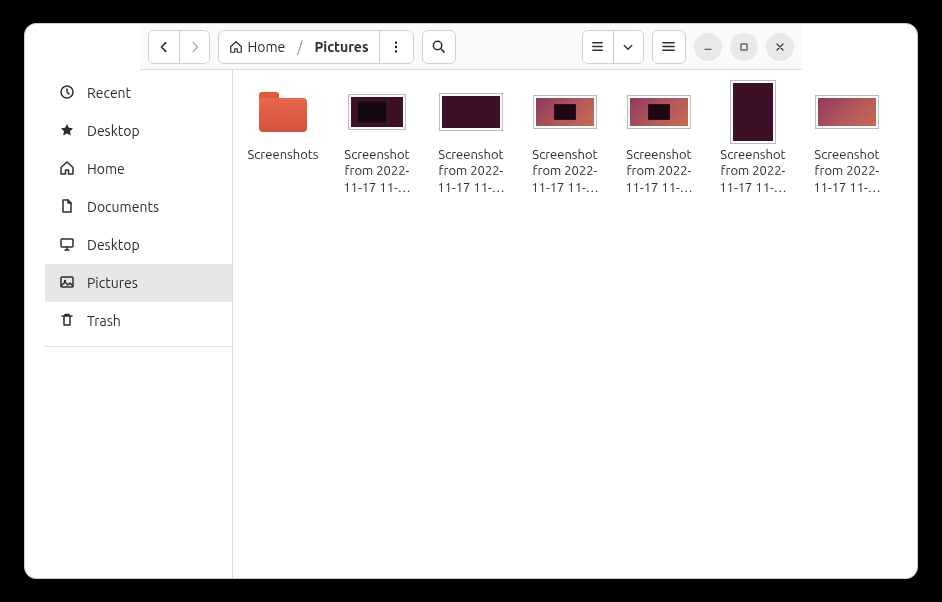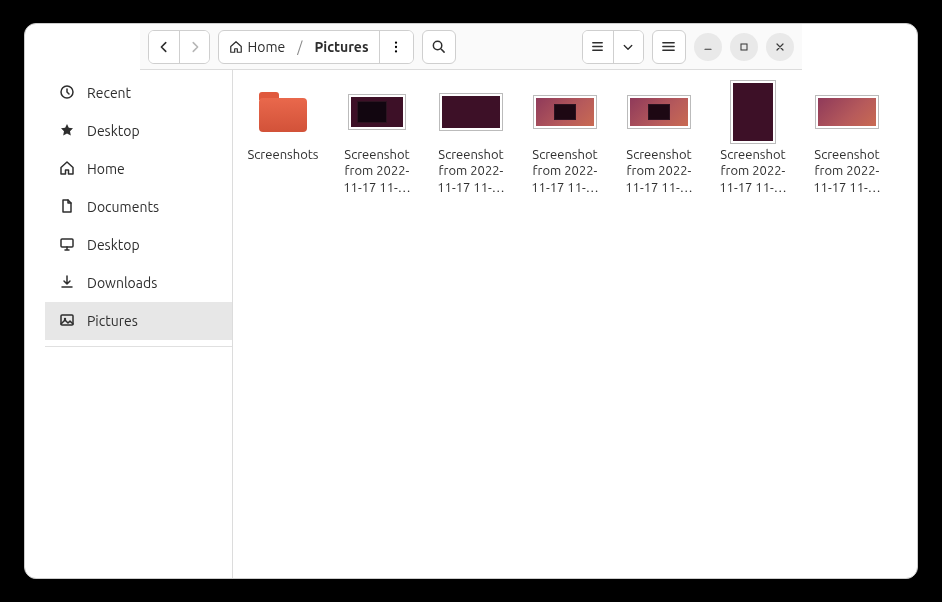--- a/index.html
+++ b/index.html
@@ -355,33 +355,33 @@
             </svg></span>
           <span>Documents</span>
         </div>
         <div class="side-item">
           <span><svg viewBox="0 0 16 16">
               <rect x="2" y="3" width="12" height="8" rx="1" stroke="currentColor" stroke-width="1.5" fill="none" stroke-linecap="round" stroke-linejoin="round"></rect>
               <path d="M6 14h4M8 11v3" stroke="currentColor" stroke-width="1.5" fill="none" stroke-linecap="round" stroke-linejoin="round"></path>
             </svg></span>
           <span>Desktop</span>
         </div>
-        <div class="side-item">
-          <span><svg viewBox="0 0 16 16">
-              <path d="M8 2v8m0 0L5 7m3 3 3-3M3 13h10" stroke="currentColor" stroke-width="1.5" fill="none" stroke-linecap="round" stroke-linejoin="round"></path>
-            </svg></span>
-          <span>Downloads</span>
-        </div>
         <div class="side-item active">
           <span><svg viewBox="0 0 16 16">
               <rect x="2" y="3" width="12" height="10" rx="1" stroke="currentColor" stroke-width="1.5" fill="none" stroke-linecap="round" stroke-linejoin="round"></rect>
               <circle cx="6" cy="7" r="1.2" fill="currentColor"></circle>
               <path d="M2 12l4-4 3 3 2-2 3 3" stroke="currentColor" stroke-width="1.5" fill="none" stroke-linecap="round" stroke-linejoin="round"></path>
             </svg></span>
           <span>Pictures</span>
+        </div>
+        <div class="side-item">
+          <span><svg viewBox="0 0 16 16">
+              <path d="M3 4h10M5 4v9h6V4M6 4V2.5h4V4" stroke="currentColor" stroke-width="1.5" fill="none" stroke-linecap="round" stroke-linejoin="round"></path>
+            </svg></span>
+          <span>Trash</span>
         </div>
         <div class="side-sep"></div>
       </div>
     <div class="content">
       <div class="grid" id="grid">
           <div class="cell">
             <div class="thumb-wrap">
               <div class="folder-icon">
                 <div class="folder-tab"></div>
                 <div class="folder-body"></div>

